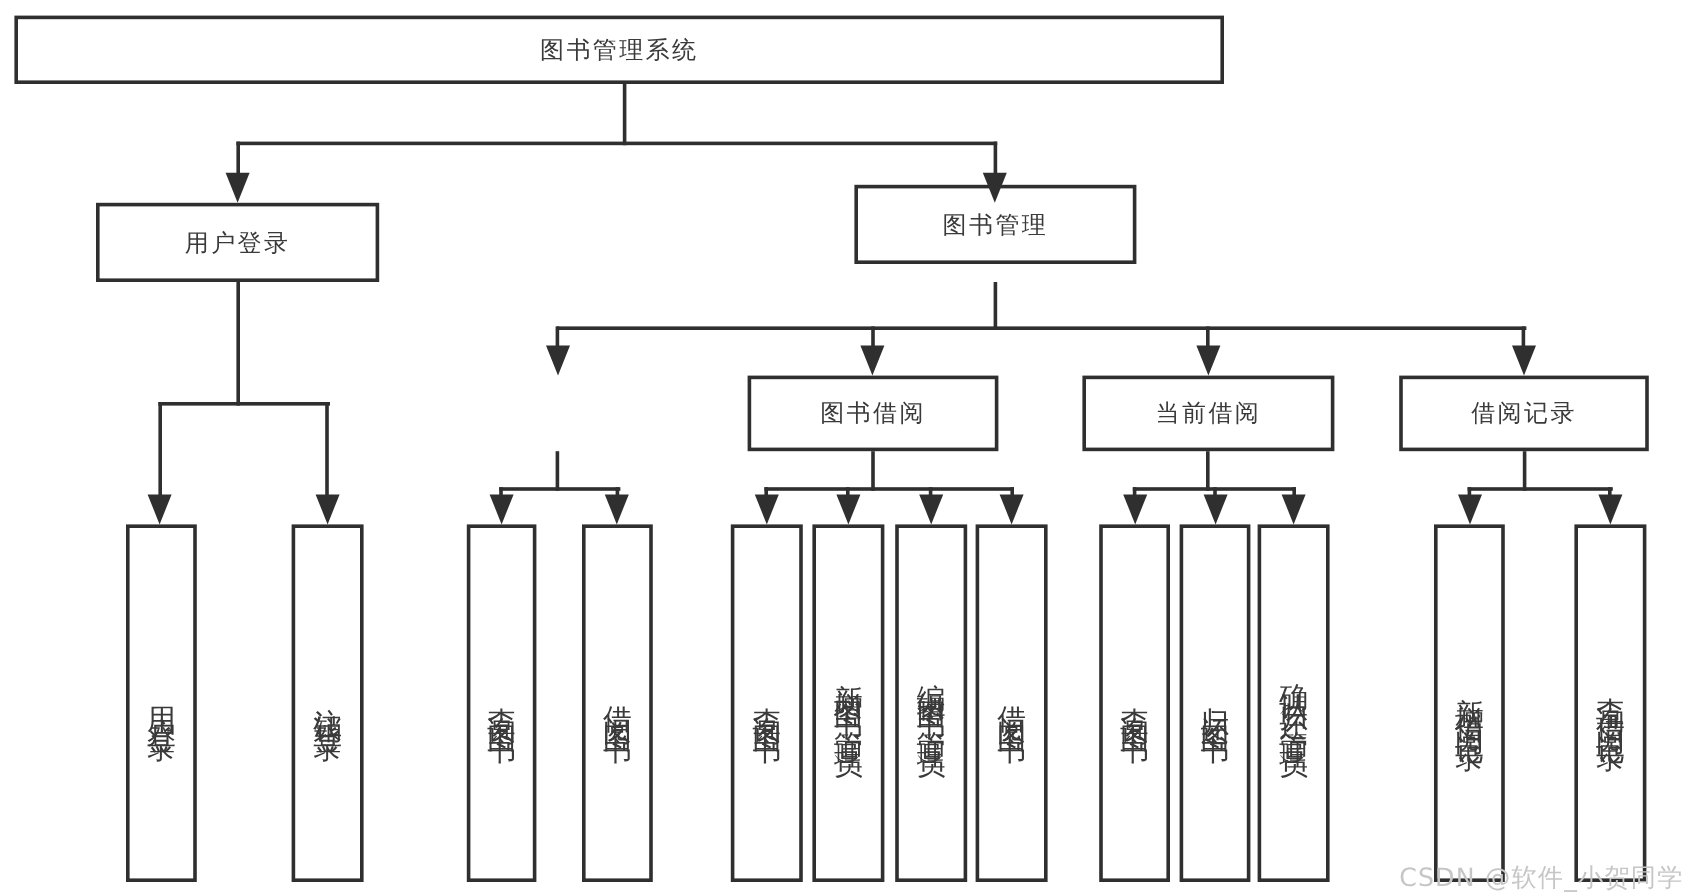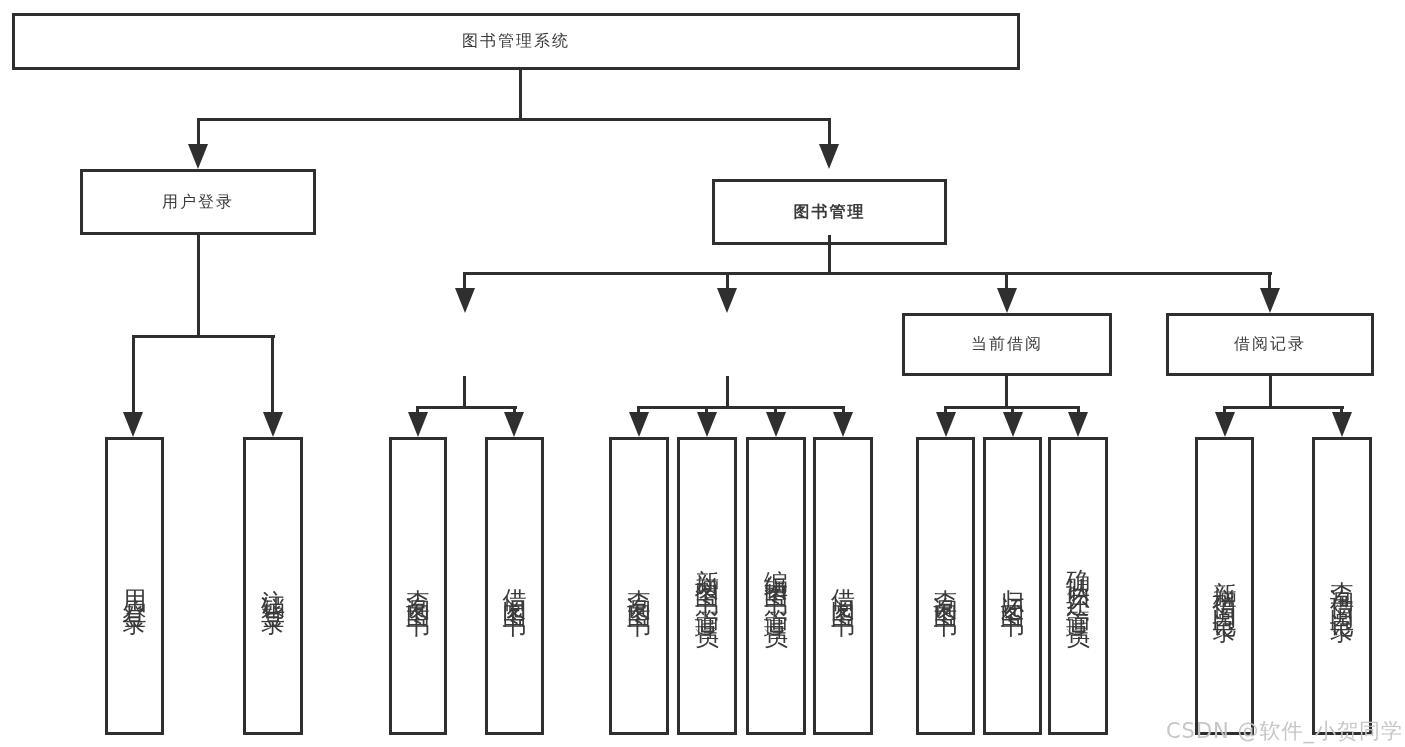--- a/index.html
+++ b/index.html
@@ -7,21 +7,21 @@
     position:relative;width:1405px;height:747px;background:var(--background,#ffffff);
     font-family:"DejaVu Sans","Liberation Sans",sans-serif;overflow:hidden;
     color:var(--text,#3a3a3a);
   }
   .node{
     position:absolute;box-sizing:border-box;background:#fff;
     border:3px solid var(--line,#2f2f2f);
     display:flex;align-items:center;justify-content:center;
     color:var(--text,#3a3a3a);
   }
-  .hnode{font-size:16px;letter-spacing:2px;white-space:nowrap;}
+  .hnode{font-size:20px;letter-spacing:2px;white-space:nowrap;}
   .leaf{
     writing-mode:vertical-rl;text-orientation:mixed;
     font-size:24px;letter-spacing:8px;line-height:1;
   }
   .line{position:absolute;background:var(--line,#2f2f2f);}
   .arrow{
     position:absolute;width:0;height:0;
     border-left:10px solid transparent;border-right:10px solid transparent;
     border-top:25px solid var(--line,#2f2f2f);
   }
@@ -32,23 +32,24 @@
 </style>
 </head>
 <body>
 
 <div class="canvas">
 
   <div class="node hnode" style="left:12px;top:13px;width:1008px;height:57px;">图书管理系统</div>
 
   <div class="node hnode" style="left:80px;top:169px;width:236px;height:66px;">用户登录</div>
 
-  <div class="node hnode" style="left:712px;top:179px;width:235px;height:66px;font-weight:bold;">图书管理</div>
+  <div class="node hnode" style="left:712px;top:154px;width:235px;height:66px;">图书管理</div>
 
 
+  <div class="node hnode" style="left:623px;top:313px;width:209px;height:63px;">图书借阅</div>
 
   <div class="node hnode" style="left:902px;top:313px;width:210px;height:63px;text-align:right;">当前借阅</div>
 
   <div class="node hnode" style="left:1166px;top:313px;width:208px;height:63px;">借阅记录</div>
 
   <div class="node leaf" style="left:105px;top:437px;width:59px;height:298px;">用户登录</div>
   <div class="node leaf" style="left:243px;top:437px;width:60px;height:298px;">注销登录</div>
 
   <div class="node leaf" style="left:389px;top:437px;width:58px;height:298px;">查询图书</div>
   <div class="node leaf" style="left:485px;top:437px;width:59px;height:298px;">借阅图书</div>

